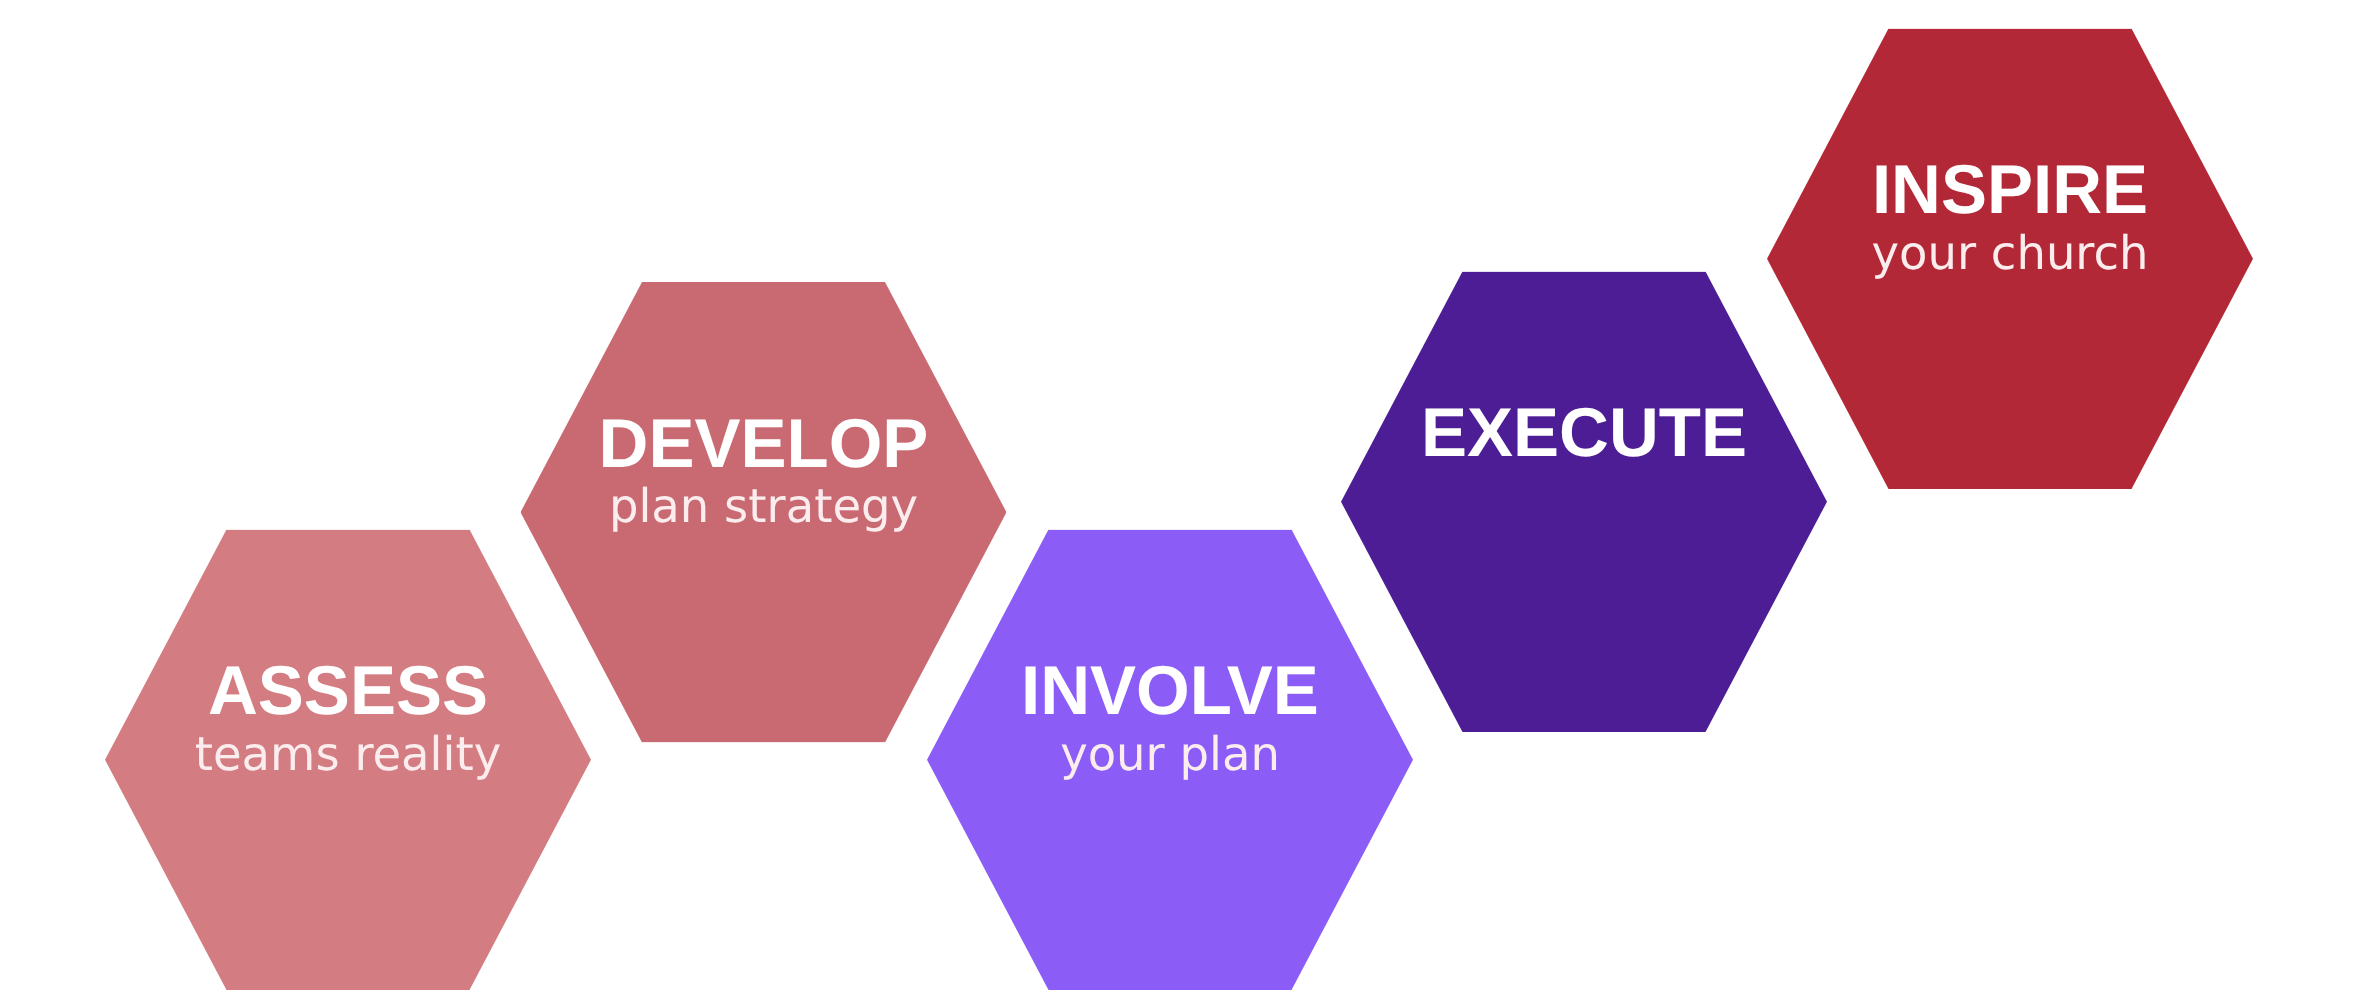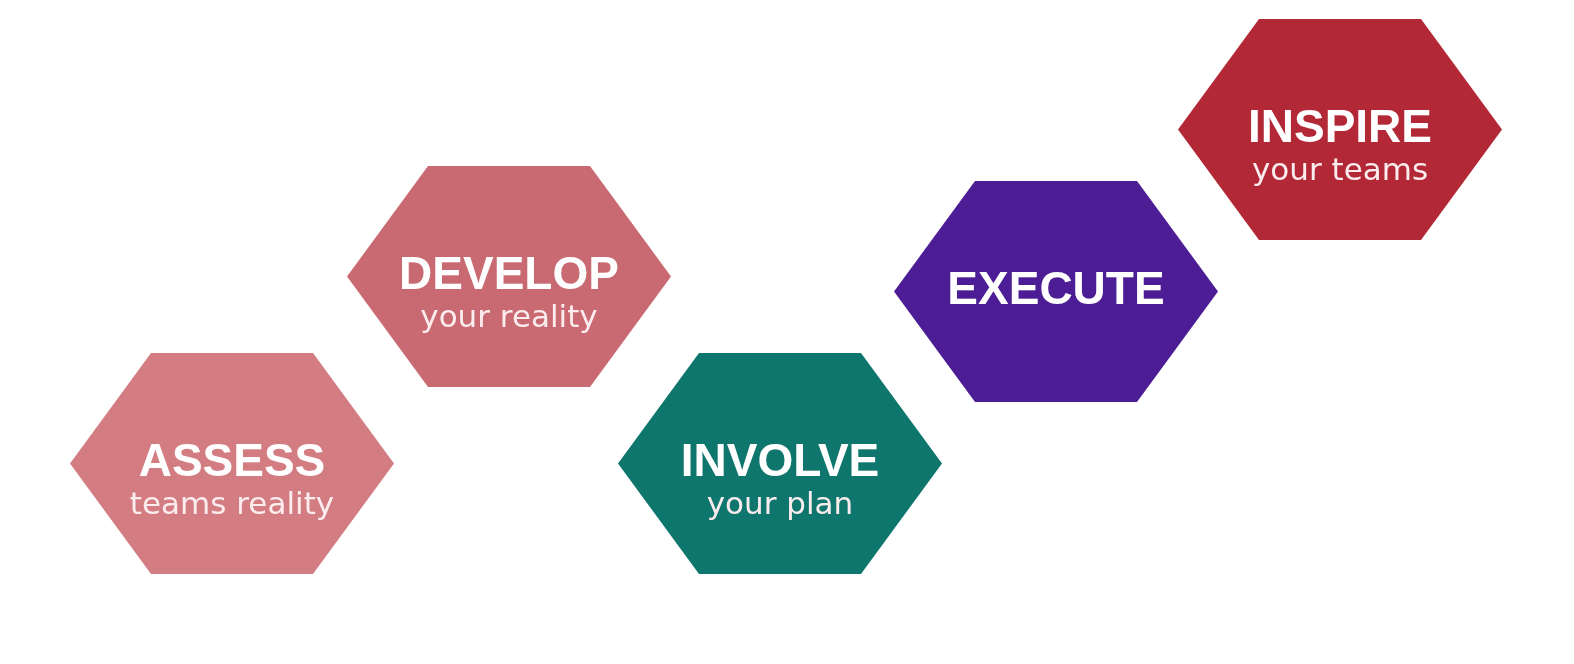--- a/index.html
+++ b/index.html
@@ -1,20 +1,20 @@
 <!DOCTYPE html>
 <html><head>
   <meta charset="utf-8">
   <style>
     html, body { margin: 0; padding: 0; background: #ffffff; }
     body { width: 1574px; height: 664px; position: relative; overflow: hidden; }
     .hex {
       position: absolute;
       width: 324px;
-      height: 221px;
+      height: 307px;
       clip-path: polygon(25% 0%, 75% 0%, 100% 50%, 75% 100%, 25% 100%, 0% 50%);
       display: flex;
       flex-direction: column;
       align-items: center;
       justify-content: flex-start;
       box-sizing: border-box;
       padding-top: 82px;
     }
     .hex .title {
       font-family: "Liberation Sans", sans-serif;
@@ -36,32 +36,32 @@
 </head>
 <body>
 
 <div>
 
   <div class="hex" style="left:70px; top:353px; background:#d37d83;text-align:right;">
     <div class="title">ASSESS</div>
     <div class="subtitle">teams reality</div>
   </div>
 
-  <div class="hex" style="left:347px; top:166px; background:#c96a72;">
+  <div class="hex" style="left:347px; top:188px; background:#c96a72;">
     <div class="title">DEVELOP</div>
-    <div class="subtitle">your reality</div>
+    <div class="subtitle">plan strategy</div>
   </div>
 
-  <div class="hex" style="left:618px; top:353px; background:#0f766e;">
+  <div class="hex" style="left:618px; top:353px; background:#8b5cf6;">
     <div class="title">INVOLVE</div>
     <div class="subtitle">your plan</div>
   </div>
 
   <div class="hex" style="left:894px; top:181px; background:#4c1d95;">
     <div class="title">EXECUTE</div>
   </div>
 
   <div class="hex" style="left:1178px; top:19px; background:#b32836;">
     <div class="title">INSPIRE</div>
-    <div class="subtitle">your teams</div>
+    <div class="subtitle">your church</div>
   </div>
 
 </div>
 
 </body></html>

